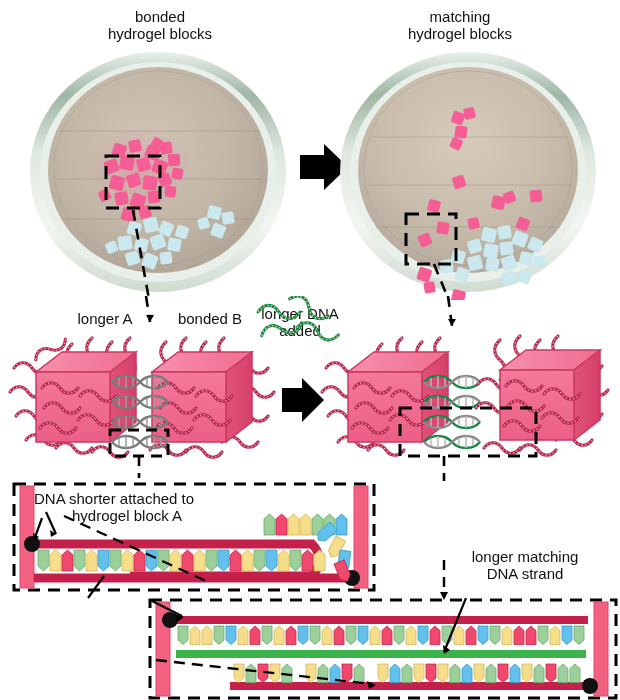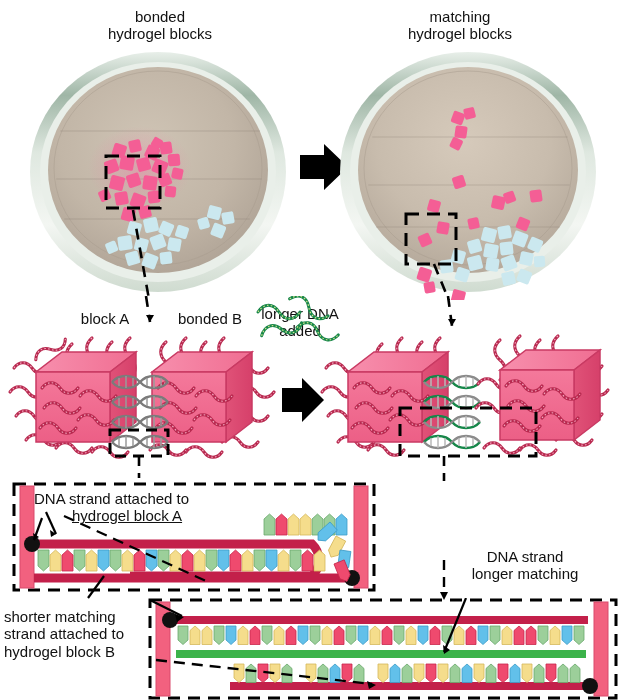--- a/index.html
+++ b/index.html
@@ -164,21 +164,21 @@
         <rect x="518" y="220" width="13" height="13" rx="2" transform="rotate(22 524 226)"></rect>
         <rect x="534" y="206" width="11" height="11" rx="2" transform="rotate(-4 539 211)"></rect>
       </g>
 
       <rect x="406" y="164" width="50" height="50" fill="none" stroke="#000" stroke-width="3" stroke-dasharray="13 8"></rect>
       <path d="M434 214 L452 258" fill="none" stroke="#000" stroke-width="2.6" stroke-dasharray="11 8"></path>
     </g>
   </svg>
 
   <div class="lbl" style="left:60px;top:310px;width:90px;">
-    <span>block A</span>
+    <span>longer A</span>
   </div>
   <div class="lbl" style="left:165px;top:310px;width:90px;">
     <span>bonded B</span>
   </div>
   <div class="lbl" style="left:240px;top:305px;width:120px;">
     <div>longer DNA</div>
     <div>added</div>
   </div>
 
   <svg class="abs" style="left:0;top:296px;" width="620" height="185" viewBox="0 0 620 185">
@@ -477,33 +477,28 @@
     <g stroke="#000" fill="none">
       <path d="M34 30 L44 52" stroke-width="2.2"></path>
       <path d="M44 52 l-6 -4 l1 7 z" fill="#000" stroke="none"></path>
       <path d="M30 36 L22 58" stroke-width="2.2"></path>
       <path d="M22 58 l-1 -7 l6 4 z" fill="#000" stroke="none"></path>
       <path d="M52 34 L196 100" stroke-width="2.2" stroke-dasharray="11 7"></path>
     </g>
   </svg>
 
   <div class="lbl" style="left:34px;top:490px;width:250px;text-align:left;">
-    <div>DNA strand attached to</div>
-    <div style="padding-left:38px;text-decoration:underline;">hydrogel block A</div>
+    <div>DNA shorter attached to</div>
+    <div style="padding-left:38px;">hydrogel block A</div>
   </div>
 
-  <div class="lbl" style="left:4px;top:608px;width:150px;text-align:left;">
-    <div>shorter matching</div>
-    <div>strand attached to</div>
-    <div>hydrogel block B</div>
-  </div>
 
   <div class="lbl" style="left:440px;top:548px;width:170px;">
+    <div>longer matching</div>
     <div>DNA strand</div>
-    <div>longer matching</div>
   </div>
 
   <svg class="abs" style="left:0;top:560px;" width="620" height="140" viewBox="0 0 620 140">
 
     <path d="M88 38 L104 16" stroke="#000" stroke-width="2.2" fill="none"></path>
 
     <path d="M444 0 L444 36" stroke="#000" stroke-width="2.4" stroke-dasharray="10 7" fill="none"></path>
     <path d="M444 40 l-4 -8 l8 0 z" fill="#000"></path>
 
     <path d="M470 48 L448 84" stroke="#000" stroke-width="2.2" fill="none"></path>

